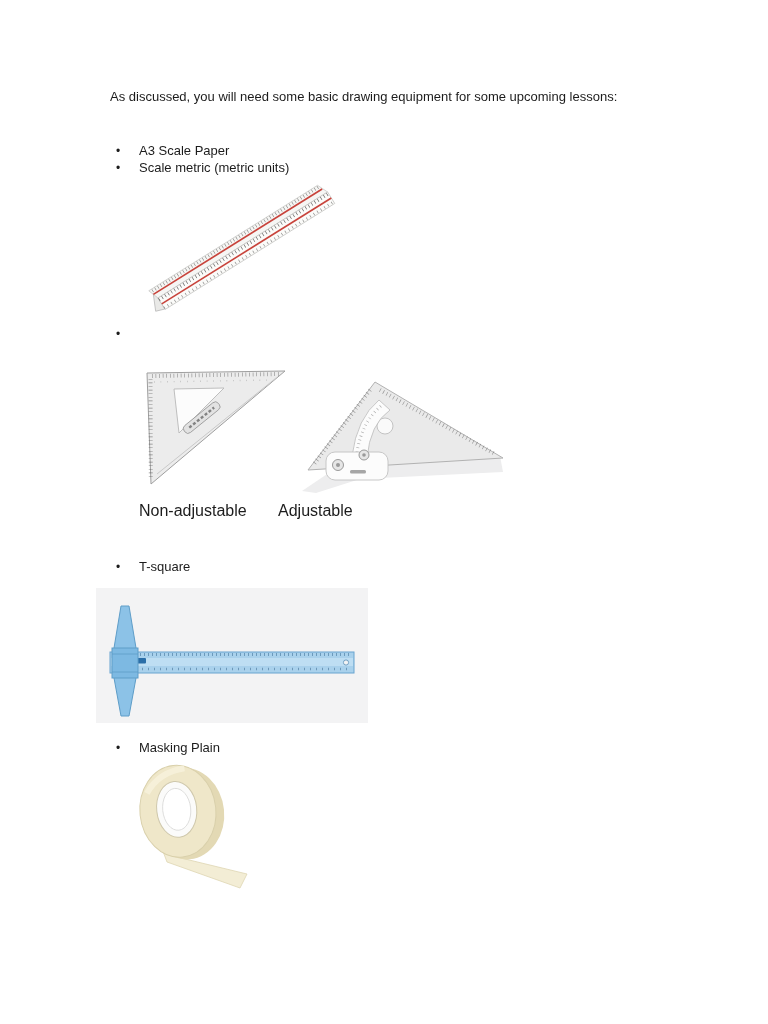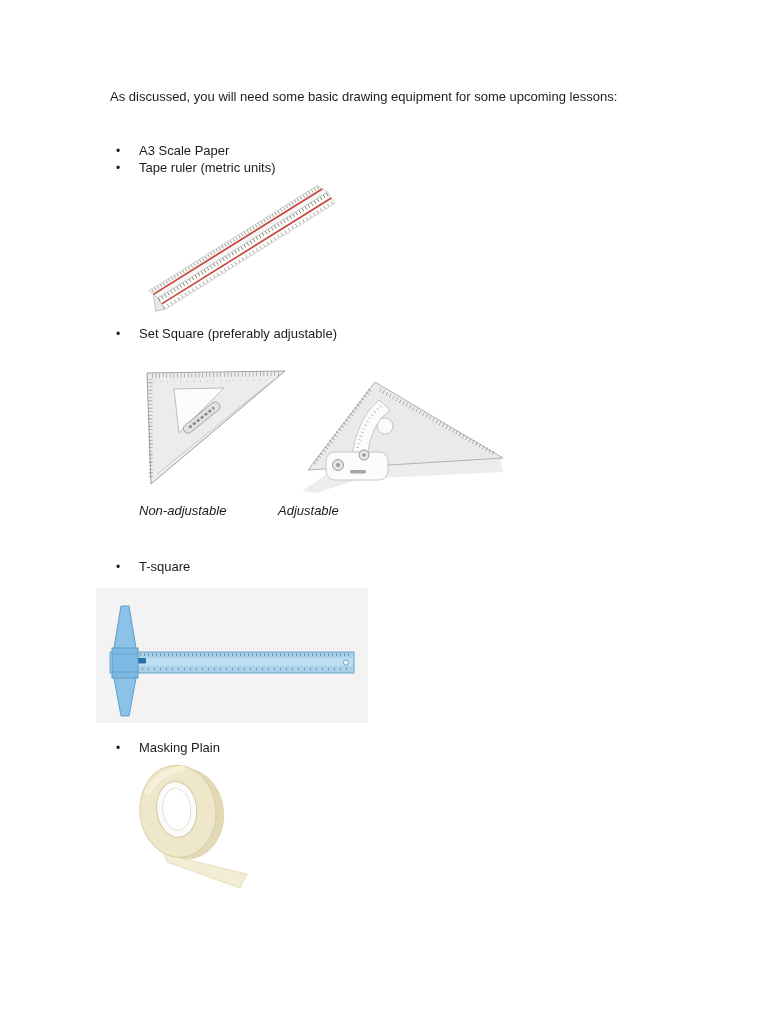--- a/index.html
+++ b/index.html
@@ -10,21 +10,21 @@
   .intro{
     position:absolute;left:92px;top:71px;width:560px;margin:18px;
     font-size:13px;line-height:16px;
   }
   .bullet-row{
     position:absolute;left:116px;display:flex;align-items:baseline;
     font-size:13px;line-height:16px;white-space:nowrap;
   }
   .bullet-dot{display:inline-block;width:23px;font-size:12px;}
   .caption{
-    position:absolute;top:503px;margin:0;font-size:13px;font-style:italic;line-height:16px;
+    position:absolute;top:503px;margin:0;font-size:16px;line-height:16px;
   }
   .cap-nonadj{left:139px;}
   .cap-adj{left:278px;text-align:right;}
   .photo{position:absolute;display:block;}
   .ph-ruler{left:146px;top:184px;}
   .ph-sq1{left:140px;top:366px;}
   .ph-sq2{left:300px;top:360px;}
   .ph-tsq{left:96px;top:588px;}
   .ph-tape{left:135px;top:762px;}
 </style>
@@ -35,42 +35,41 @@
 
   <p class="intro">As discussed, you will need some basic drawing equipment for some upcoming lessons:</p>
 
   <div class="bullet-row" style="top:143px">
     <span class="bullet-dot">•</span>
     <span>A3 Scale Paper</span>
   </div>
 
   <div class="bullet-row" style="top:160px">
     <span class="bullet-dot">•</span>
-    <span>Tape ruler (metric units)</span>
+    <span>Scale metric (metric units)</span>
   </div>
 
   <svg class="photo ph-ruler" width="190" height="130" viewBox="0 0 190 130" role="img" aria-label="scale-ruler-photo">
     <g transform="translate(12,114) rotate(-32)">
 
       <polygon points="0,-10 0,13 -9,10" fill="#e9e9e7" stroke="#b5b5b5" stroke-width="0.7"></polygon>
 
       <polygon points="0,0 200,0 195,-11 -4,-11" fill="#f6f6f4" stroke="#c6c6c4" stroke-width="0.7"></polygon>
       <line x1="-2" y1="-5.5" x2="197" y2="-5.5" stroke="#c8443c" stroke-width="1.7"></line>
       <line x1="-1" y1="-9" x2="195" y2="-9" stroke="#555555" stroke-width="3.2" stroke-dasharray="0.7 2.6" opacity="0.7"></line>
 
       <rect x="0" y="0" width="200" height="13.5" fill="#fbfbf9" stroke="#c2c2c0" stroke-width="0.7"></rect>
       <line x1="0" y1="7" x2="200" y2="7" stroke="#c8443c" stroke-width="1.6"></line>
       <line x1="0" y1="2" x2="200" y2="2" stroke="#444444" stroke-width="3.4" stroke-dasharray="0.7 2.9" opacity="0.8"></line>
       <line x1="0" y1="11.5" x2="200" y2="11.5" stroke="#555555" stroke-width="2.8" stroke-dasharray="0.7 3.5" opacity="0.65"></line>
     </g>
   </svg>
 
   <div class="bullet-row" style="top:326px">
     <span class="bullet-dot">•</span>
-    <span>Set Square (preferably adjustable)</span>
   </div>
 
   <svg class="photo ph-sq1" width="150" height="130" viewBox="0 0 150 130" role="img" aria-label="non-adjustable-set-square-photo">
     <polygon points="7,7 145,5 11,118" fill="#ececec" stroke="#9f9f9f" stroke-width="1"></polygon>
 
     <line x1="17" y1="108" x2="136" y2="12" stroke="#c9c9c9" stroke-width="1"></line>
 
     <line x1="12" y1="10" x2="140" y2="8" stroke="#555555" stroke-width="4" stroke-dasharray="0.6 3" opacity="0.65"></line>
     <line x1="14" y1="16" x2="132" y2="14" stroke="#777777" stroke-width="1.4" stroke-dasharray="0.6 6" opacity="0.5"></line>
 

